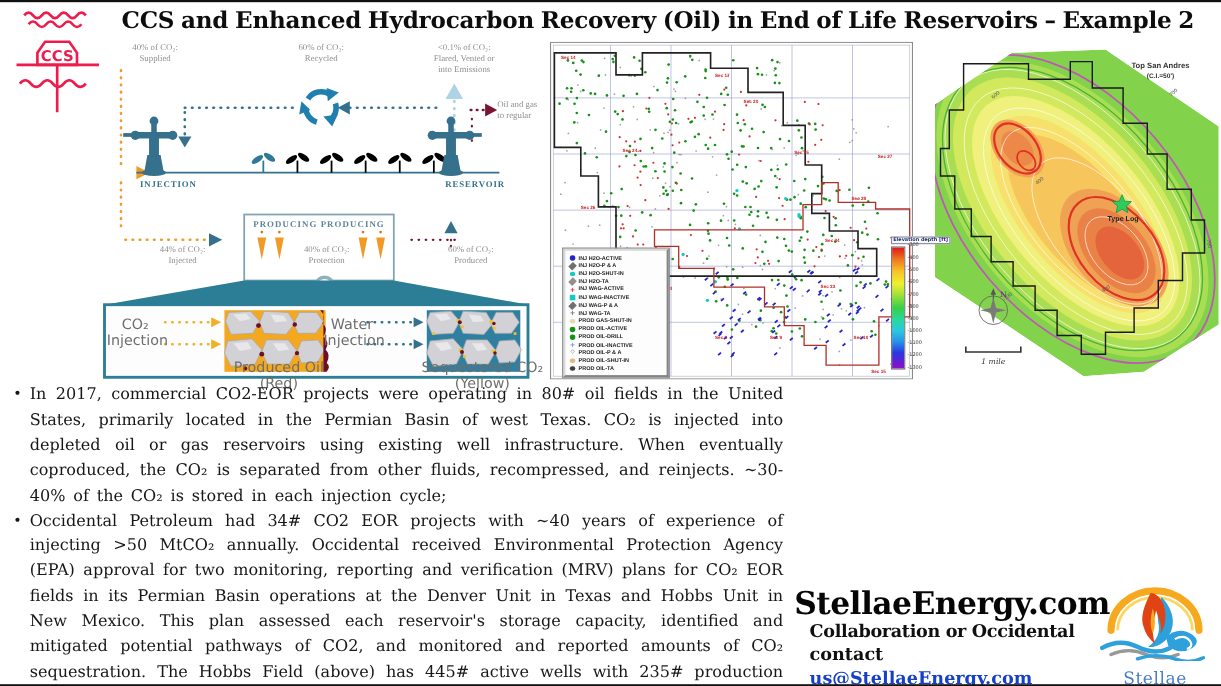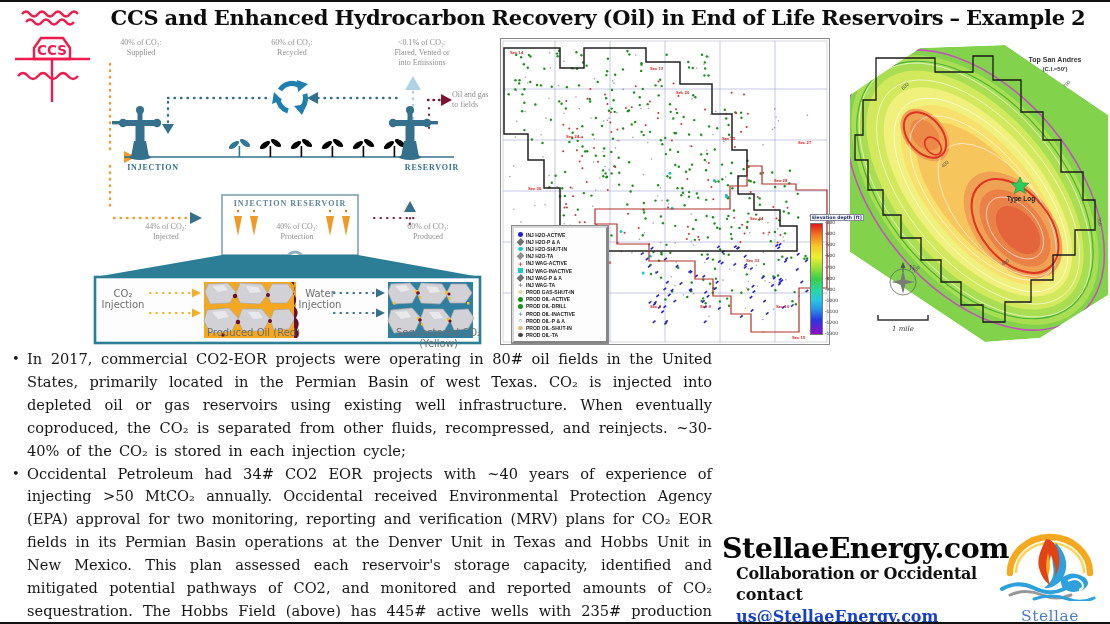--- a/index.html
+++ b/index.html
@@ -11,21 +11,21 @@
   
   .title { position:absolute; left:92px; top:5px; width:1012px; text-align:center;
            font-size:21px; font-weight:bold; color:#0d0d0d; letter-spacing:-0.2px; word-spacing:-1px; }
   .ccs-logo { position:absolute; left:14px; top:6px; }
 
   
   .dlab { position:absolute; font-family:Liberation Serif, serif; font-size:8px; line-height:10px;
           color:#8f8f8f; text-align:center; }
   .dlab.teal { color:#35708c; font-weight:bold; letter-spacing:0.8px; font-size:8px; }
   .dlab.resv { color:#5d8598; font-weight:bold; letter-spacing:1px; }
-  .cap { position:absolute; font-family:"DejaVu Sans", sans-serif; font-size:10px; color:#6e6e6e; text-align:center; }
+  .cap { position:absolute; font-family:"DejaVu Sans", sans-serif; font-size:13px; color:#6e6e6e; text-align:center; }
 
   
   .wellmap { position:absolute; left:500px; top:38px; width:330px; height:307px; }
   .legend { position:absolute; left:12px; top:188px; width:96px; background:#fdfdfd;
             border:2px outset #d8d8d8; outline:1px solid #8a8a8a; padding:3px 2px 2px 4px; }
   .lrow { display:flex; align-items:center; gap:3px; height:7.2px; }
   .lglyph { width:5px; height:5px; flex:0 0 5px; display:flex; align-items:center; justify-content:center;
             font-size:6px; line-height:5px; font-family:"DejaVu Sans",sans-serif; }
   .lrow span.lt { font-family:"Liberation Sans", sans-serif; font-size:5px; font-weight:bold; color:#1a1a1a; white-space:nowrap; }
 
@@ -251,24 +251,24 @@
     </div>
   <div class="dlab" style="left:247px;top:38px;width:90px;">
     <div>60% of CO₂:</div>
       <div>Recycled</div>
     </div>
   <div class="dlab" style="left:370px;top:38px;width:104px;">
     <div>&lt;0.1% of CO₂:</div>
       <div>Flared, Vented or</div>
       <div>into Emissions</div>
     </div>
-  <div class="dlab" style="left:452px;top:90px;width:42px;text-align:left;">Oil and gas to fields</div>
+  <div class="dlab" style="left:452px;top:90px;width:42px;text-align:left;">Oil and gas to regular</div>
   <div class="dlab teal" style="left:118px;top:163px;width:70px;">INJECTION</div>
   <div class="dlab teal" style="left:393px;top:163px;width:78px;">RESERVOIR</div>
-  <div class="dlab resv" style="left:224px;top:199px;width:132px;">INJECTION RESERVOIR</div>
+  <div class="dlab resv" style="left:224px;top:199px;width:132px;">PRODUCING PRODUCING</div>
   <div class="dlab" style="left:126px;top:222px;width:80px;">
     <div>44% of CO₂:</div>
       <div>Injected</div>
     </div>
   <div class="dlab" style="left:255px;top:222px;width:84px;">
     <div>40% of CO₂:</div>
       <div>Protection</div>
     </div>
   <div class="dlab" style="left:388px;top:222px;width:80px;">
     <div>60% of CO₂:</div>

